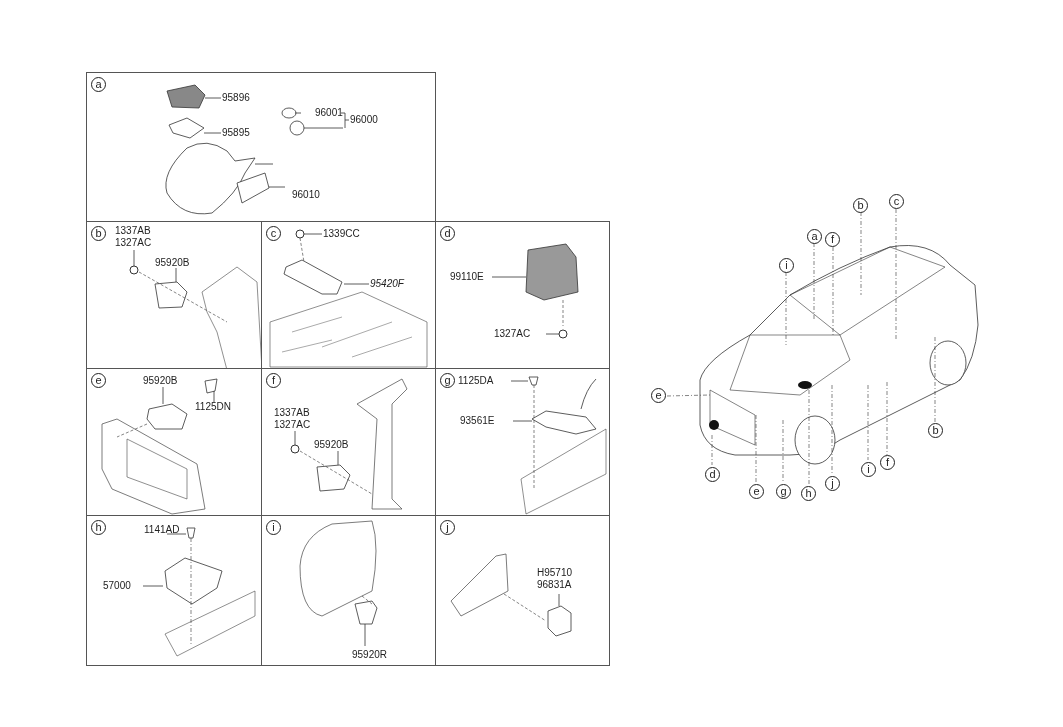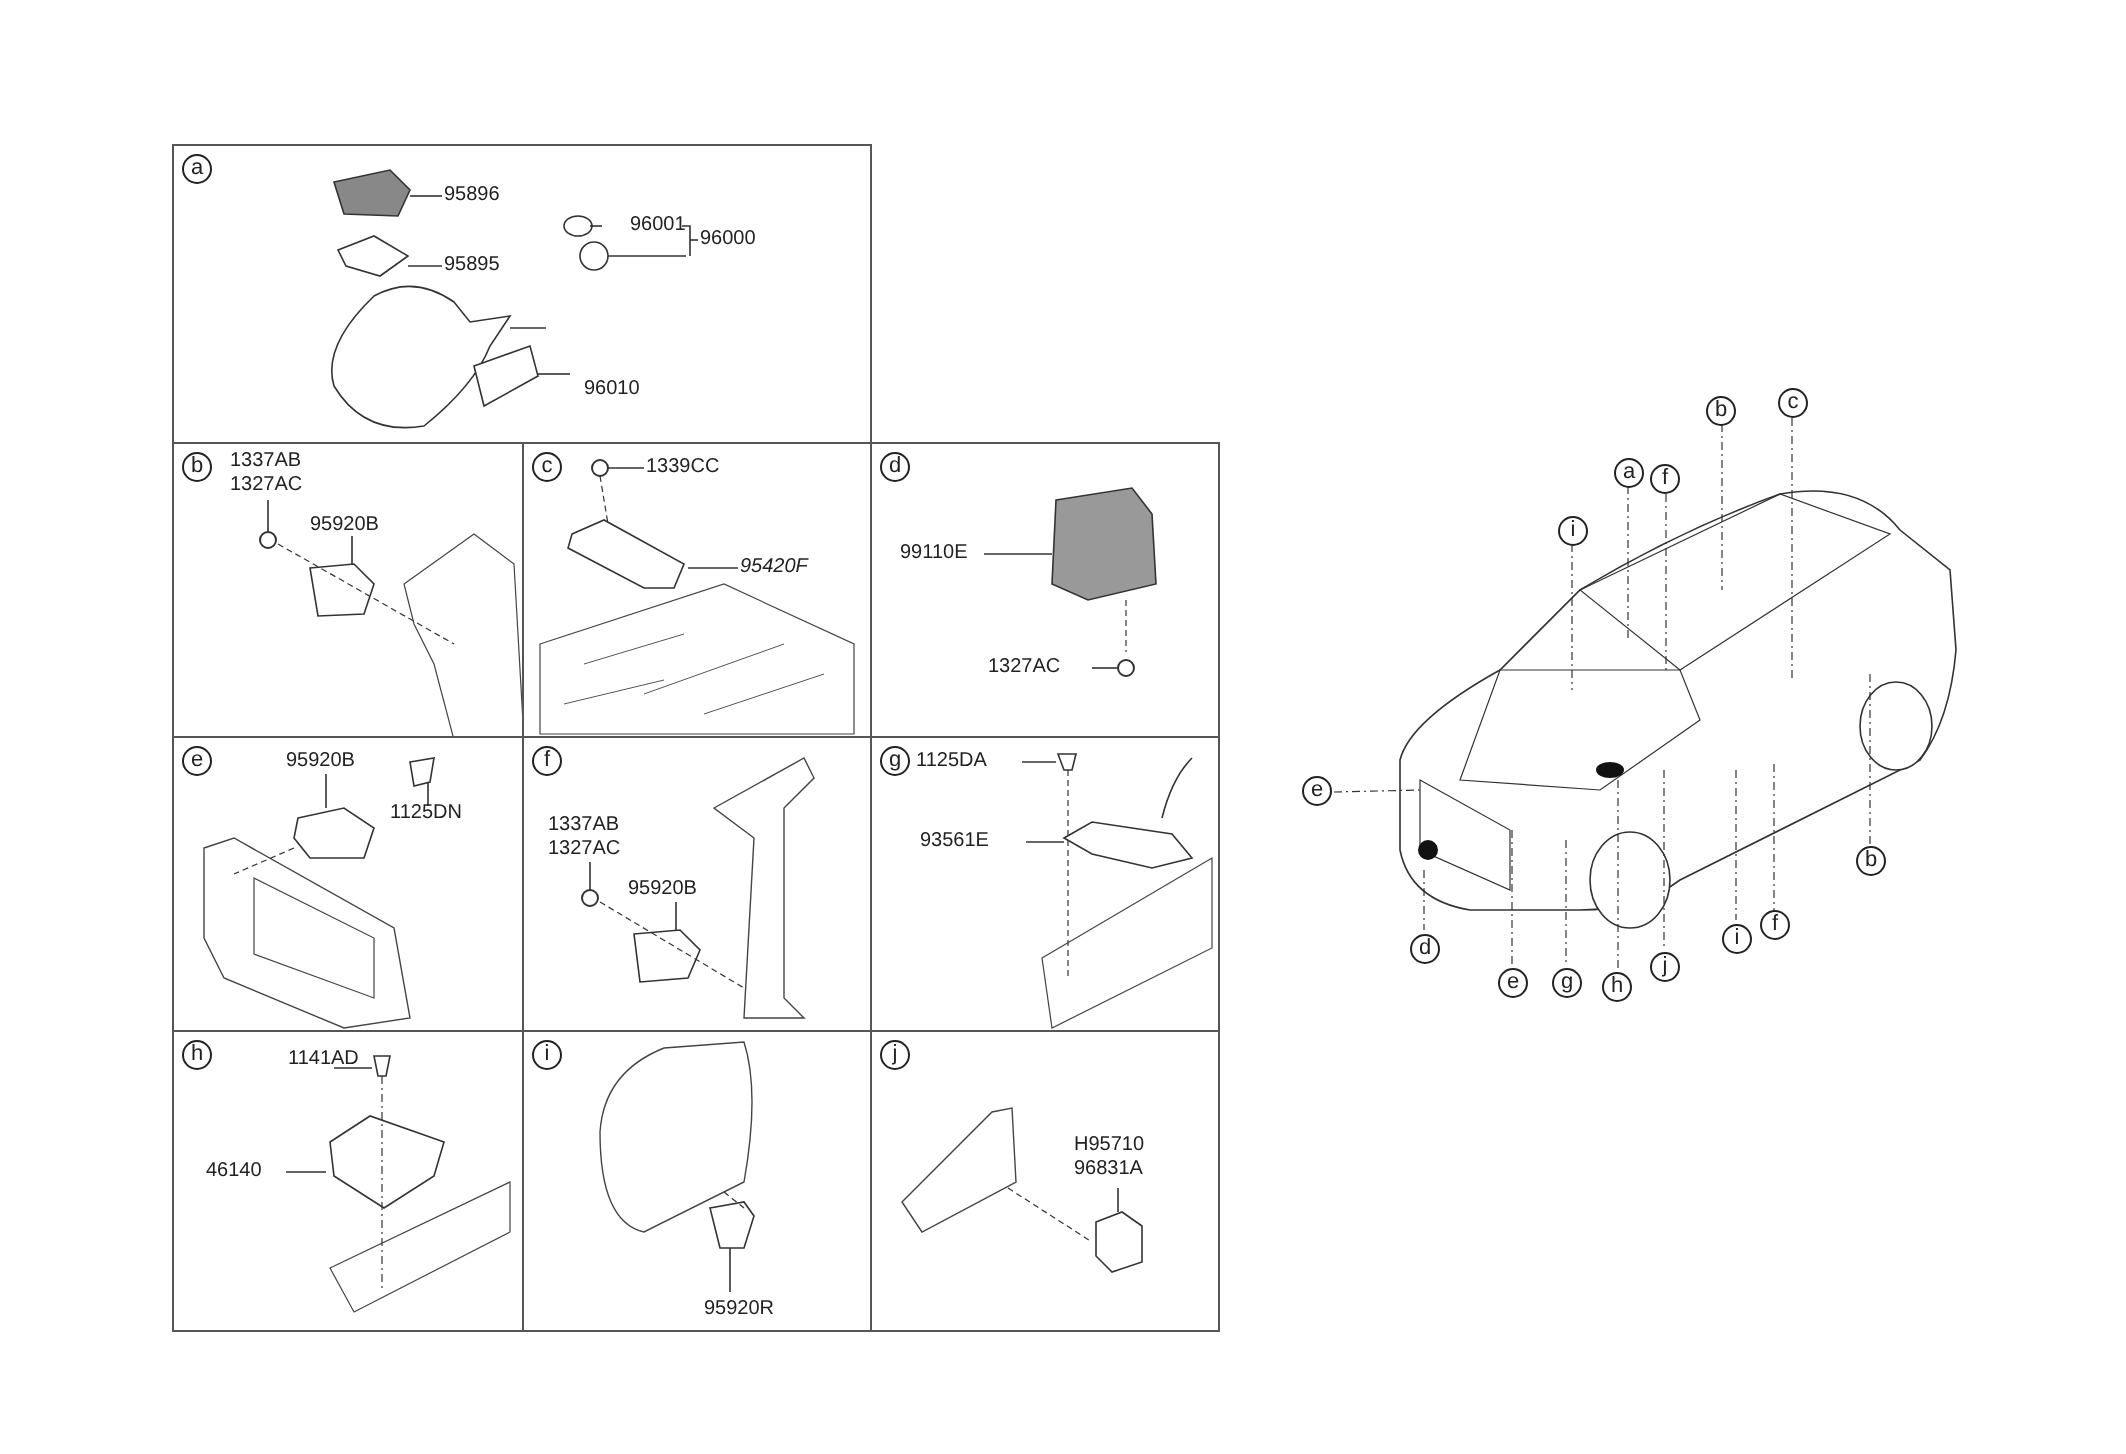--- a/index.html
+++ b/index.html
@@ -139,21 +139,21 @@
     <div class="cell-letter">h</div>
     <svg class="draw" width="176" height="151">
       <path d="M100,12 L108,12 L106,22 L102,22 Z" fill="#fff" stroke="#333" stroke-width="0.8"></path>
       <line x1="80" y1="18" x2="99" y2="18" stroke="#333" stroke-width="0.8"></line>
       <path d="M78,55 L98,42 L135,55 L130,72 L105,88 L80,72 Z" fill="#fff" stroke="#333" stroke-width="0.8"></path>
       <line x1="104" y1="22" x2="104" y2="130" stroke="#333" stroke-width="0.6" stroke-dasharray="4,2,1,2"></line>
       <line x1="56" y1="70" x2="76" y2="70" stroke="#333" stroke-width="0.8"></line>
       <path d="M78,118 L168,75 L168,100 L90,140 Z" fill="none" stroke="#444" stroke-width="0.6"></path>
     </svg>
     <span class="part" style="left:33px;top:8px;margin-left:24px;">1141AD</span>
-    <span class="part" style="left:16px;top:64px;">46140</span>
+    <span class="part" style="left:16px;top:64px;">57000</span>
   </div>
 
   <div class="cell" style="left:175px;top:443px;width:175px;height:151px;">
     <div class="cell-letter">i</div>
     <svg class="draw" width="175" height="151">
       <path d="M38,50 Q40,20 70,8 L110,5 Q118,30 110,75 L60,100 Q38,95 38,50 Z" fill="none" stroke="#444" stroke-width="0.7"></path>
       <path d="M93,88 L110,85 L115,92 L110,108 L98,108 Z" fill="#fff" stroke="#333" stroke-width="0.8"></path>
       <line x1="100" y1="80" x2="110" y2="88" stroke="#333" stroke-width="0.6" stroke-dasharray="3,2"></line>
       <line x1="103" y1="108" x2="103" y2="130" stroke="#333" stroke-width="0.8"></line>
     </svg>

